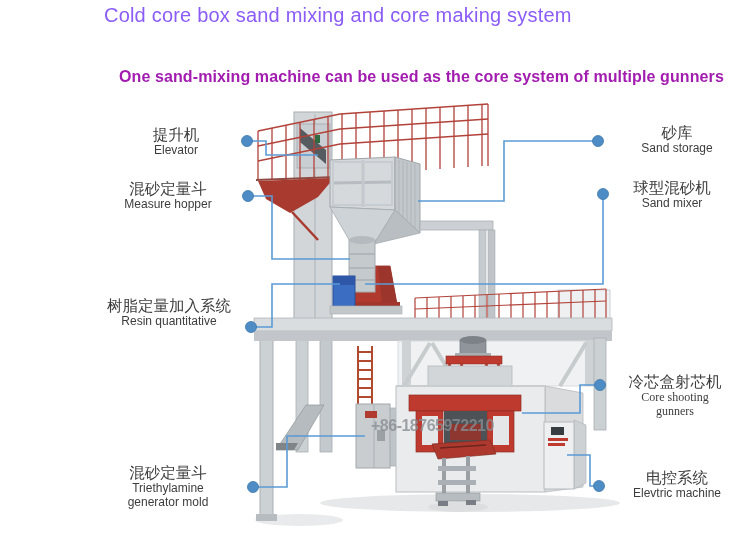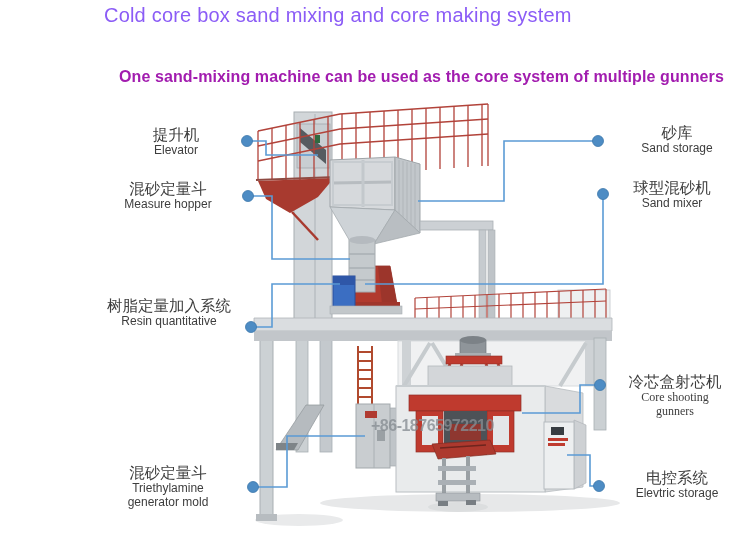--- a/index.html
+++ b/index.html
@@ -265,17 +265,17 @@
     </div>
 
     <div class="callout-label" style="left:675px;top:375px;font-family:Liberation Serif, serif;">
       <div class="zh">冷芯盒射芯机</div>
       <div class="en">Core shooting</div>
       <div class="en">gunners</div>
     </div>
 
     <div class="callout-label" style="left:677px;top:471px;">
       <div class="zh">电控系统</div>
-      <div class="en">Elevtric storage</div>
+      <div class="en">Elevtric machine</div>
     </div>
 
   </div>
 </div>
 
 </body></html>

